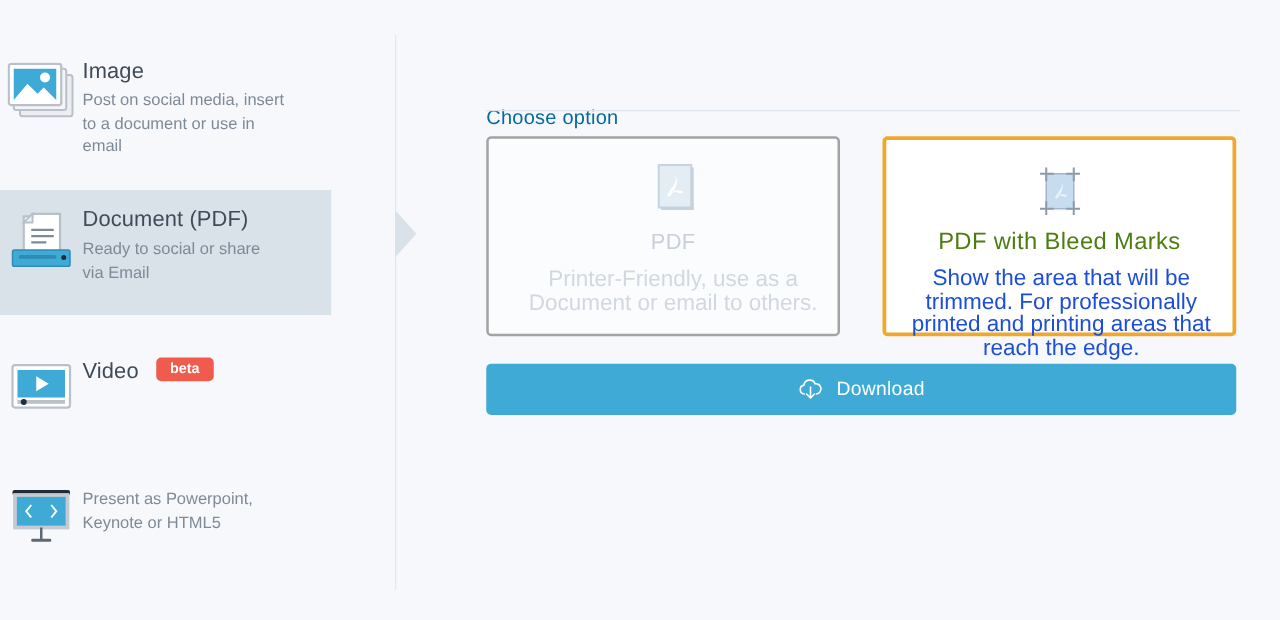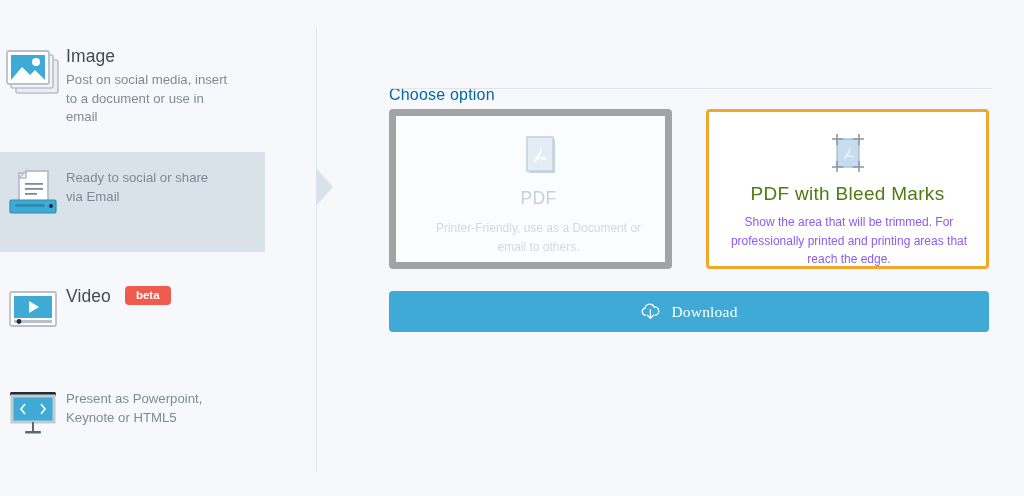--- a/index.html
+++ b/index.html
@@ -128,21 +128,21 @@
     top: 109px;
     width: 283px;
     height: 160px;
     box-sizing: border-box;
     border-radius: 4px;
     background: #fbfcfe;
     text-align: center;
   }
   .card.plain {
     left: 72px;
-    border: 7px solid #a3a3a3;
+    border: 2px solid #a3a3a3;
     padding-left: 16px;
   }
   .card.highlight {
     left: 389px;
     border: 3px solid #f0a72c;
     background: #ffffff;
   }
   .card-icon {
     margin-top: 18px;
     height: 48px;
@@ -155,45 +155,45 @@
     color: #c9cfd8;
     margin-top: 6px;
     letter-spacing: .3px;
   }
   .card.highlight .card-title {
     color: #4d7c0f;
     font-size: 19px;
     margin-top: 5px;
   }
   .card-desc {
-    font-size: 12px;
+    font-size: 18px;
     line-height: 18.5px;
     color: #d2d8e0;
     margin: 10px auto 0;
     width: 236px;
   }
   .card.highlight .card-desc {
-    color: #8b5cf6;
+    color: #1d4ed8;
     margin-top: 8px;
     width: 248px;
     margin-left: 16px;
   }
 
   .download-btn {
     position: absolute;
     left: 389px;
     top: 291px;
     transform: translateX(-317px);
     width: 600px;
     height: 41px;
     background: #3faad6;
     border: none;
     border-radius: 4px;
     color: #ffffff;
-    font-family: Liberation Serif, serif;
+    font-family: Liberation Sans, sans-serif;
     font-size: 15.5px;
     display: flex;
     align-items: center;
     justify-content: center;
     gap: 10px;
     cursor: pointer;
     padding: 17px;
   }
   .dl-label { letter-spacing: .2px; }
 </style>
@@ -230,20 +230,21 @@
           <path d="M20 2 L13 9 L20 9 Z" fill="#eef0f3" stroke="#b9c0ca" stroke-width="1.5"></path>
           <rect x="19" y="14" width="18" height="1.8" fill="#7f8a97"></rect>
           <rect x="19" y="19" width="18" height="1.8" fill="#7f8a97"></rect>
           <rect x="19" y="24" width="12" height="1.8" fill="#7f8a97"></rect>
           <rect x="4" y="31" width="46" height="13" rx="1.5" fill="#3faad6" stroke="#2e8bb4" stroke-width="1.2"></rect>
           <rect x="9" y="35" width="30" height="3" rx="1.5" fill="#2e8bb4"></rect>
           <circle cx="45" cy="37" r="2" fill="#1f2d3a"></circle>
         </svg>
       </div>
       <div class="opt-text">
+        <span class="opt-title">Document (PDF)</span>
         <p class="opt-desc">Ready to social or share via Email</p>
       </div>
     </div>
     <div class="sel-arrow"></div>
 
     <div class="option-row" style="top:282px;height:62px;padding-top:4px;">
       <div class="opt-icon">
         <svg width="54" height="42" viewBox="0 0 54 42">
           <rect x="4" y="2" width="46" height="34" rx="2" fill="#ffffff" stroke="#b9c0ca" stroke-width="1.8"></rect>
           <rect x="8" y="6" width="38" height="22" fill="#3faad6"></rect>

